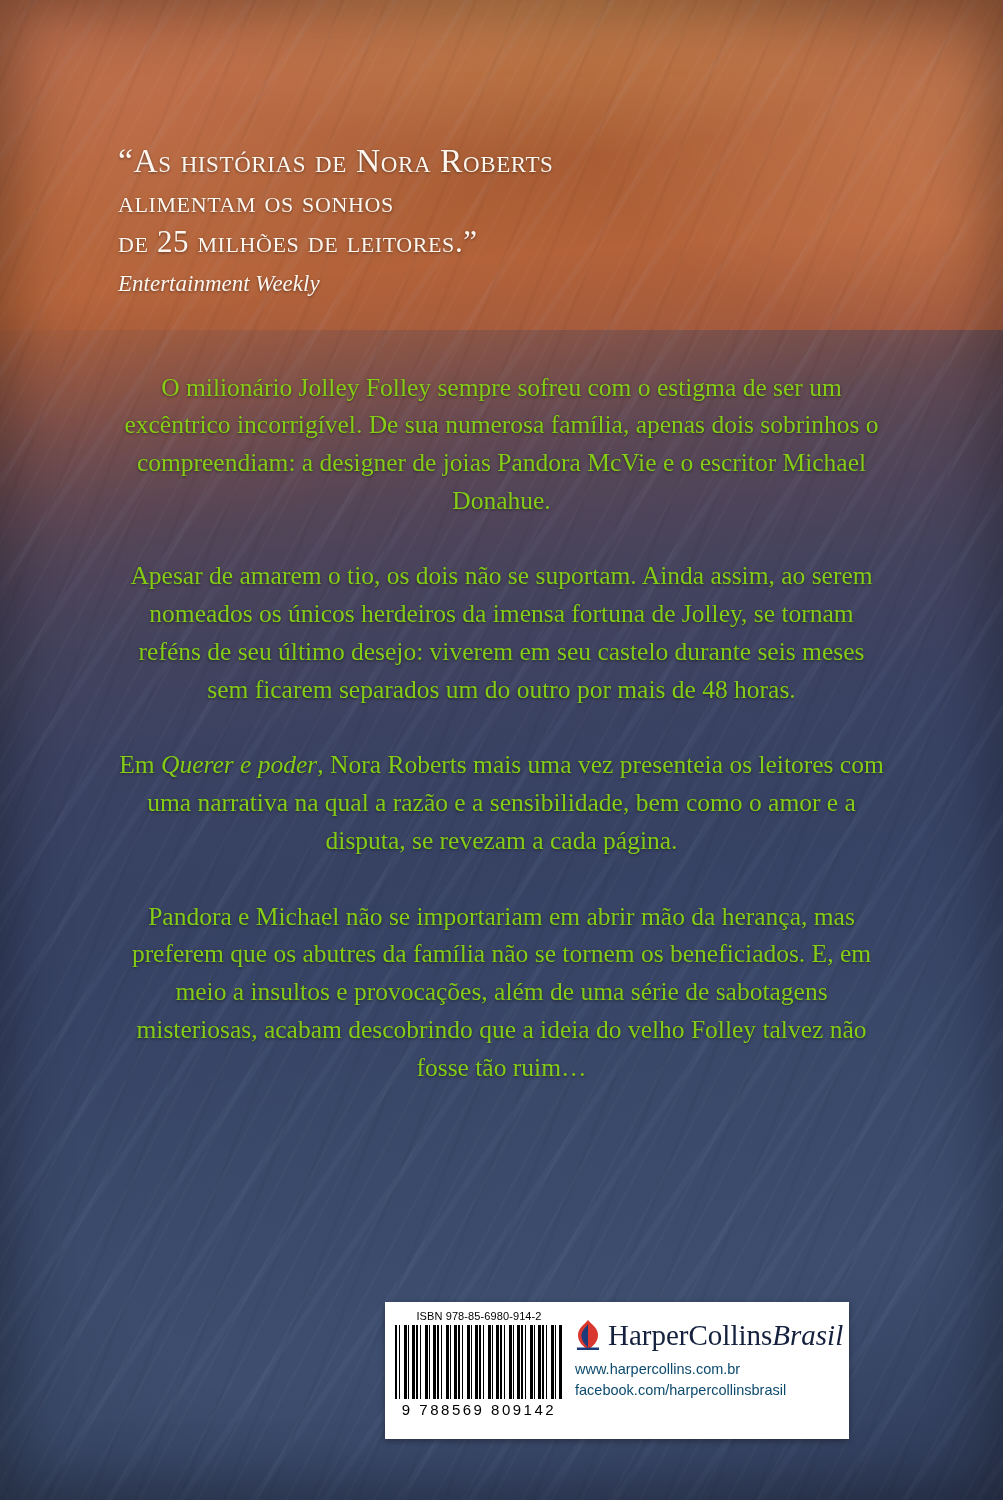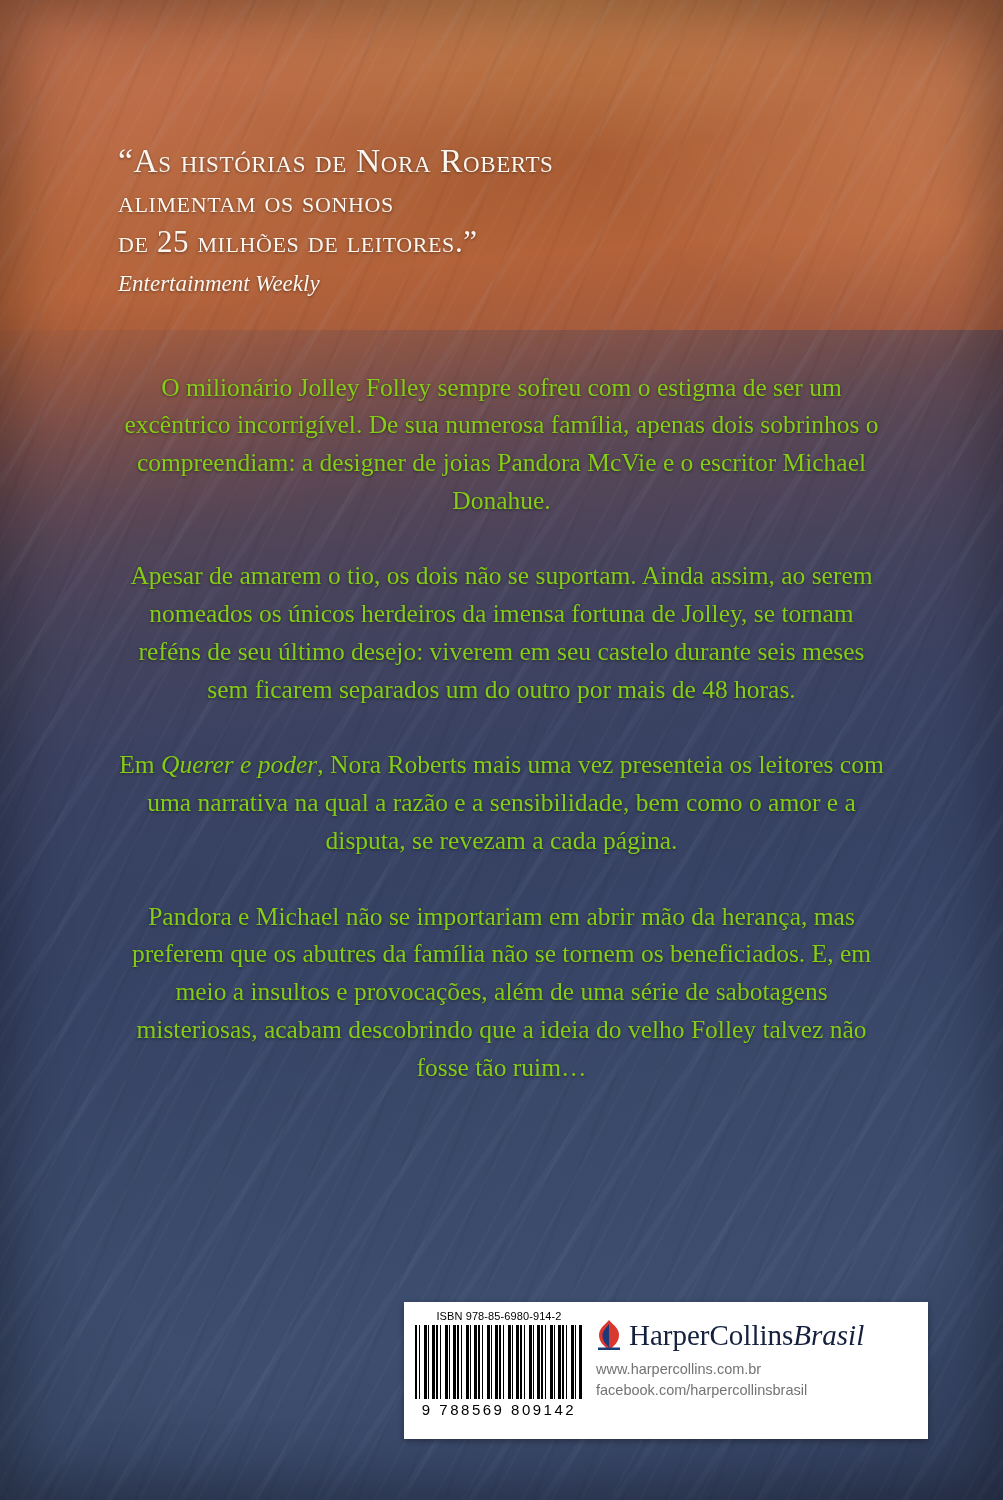--- a/index.html
+++ b/index.html
@@ -136,23 +136,23 @@
     line-height: 1.48;
     color: #84cc16;
     text-shadow: 0 1px 3px rgba(0,0,0,0.5);
   }
   .blurb p:last-child { margin-bottom: 0; }
   .blurb em { font-style: italic; }
 
   
   .pub-block {
     position: absolute;
-    left: 404px;
+    left: 385px;
     top: 1302px;
-    width: 524px;
+    width: 464px;
     height: 137px;
     background: #ffffff;
     display: flex;
     align-items: stretch;
     box-shadow: 0 2px 6px rgba(0,0,0,0.35);
   }
   .barcode-wrap {
     width: 186px;
     padding: 8px 6px 4px 10px;
     box-sizing: border-box;
@@ -209,21 +209,21 @@
     font-family: "Liberation Serif", serif;
     font-size: 29px;
     line-height: 1;
     color: #14203d;
     white-space: nowrap;
   }
   .pub-name .brasil { font-style: italic; }
   .pub-url {
     font-family: "Liberation Sans", sans-serif;
     font-size: 14.5px;
-    color: #737373;
+    color: #0c4a6e;
     margin-top: 9px;
     line-height: 1.42;
   }
 </style>
 </head>
 <body>
 
 <div class="page">
 
   <div class="bg-base"></div>

